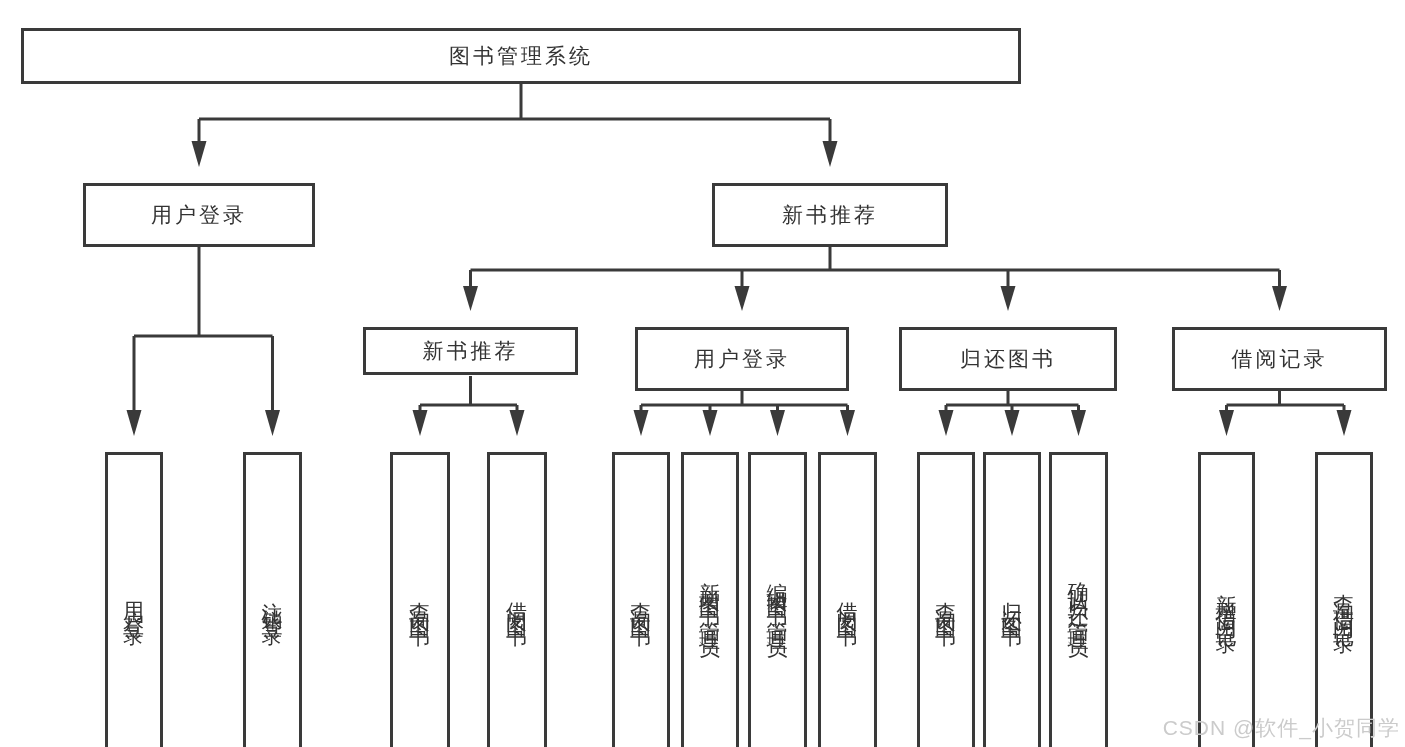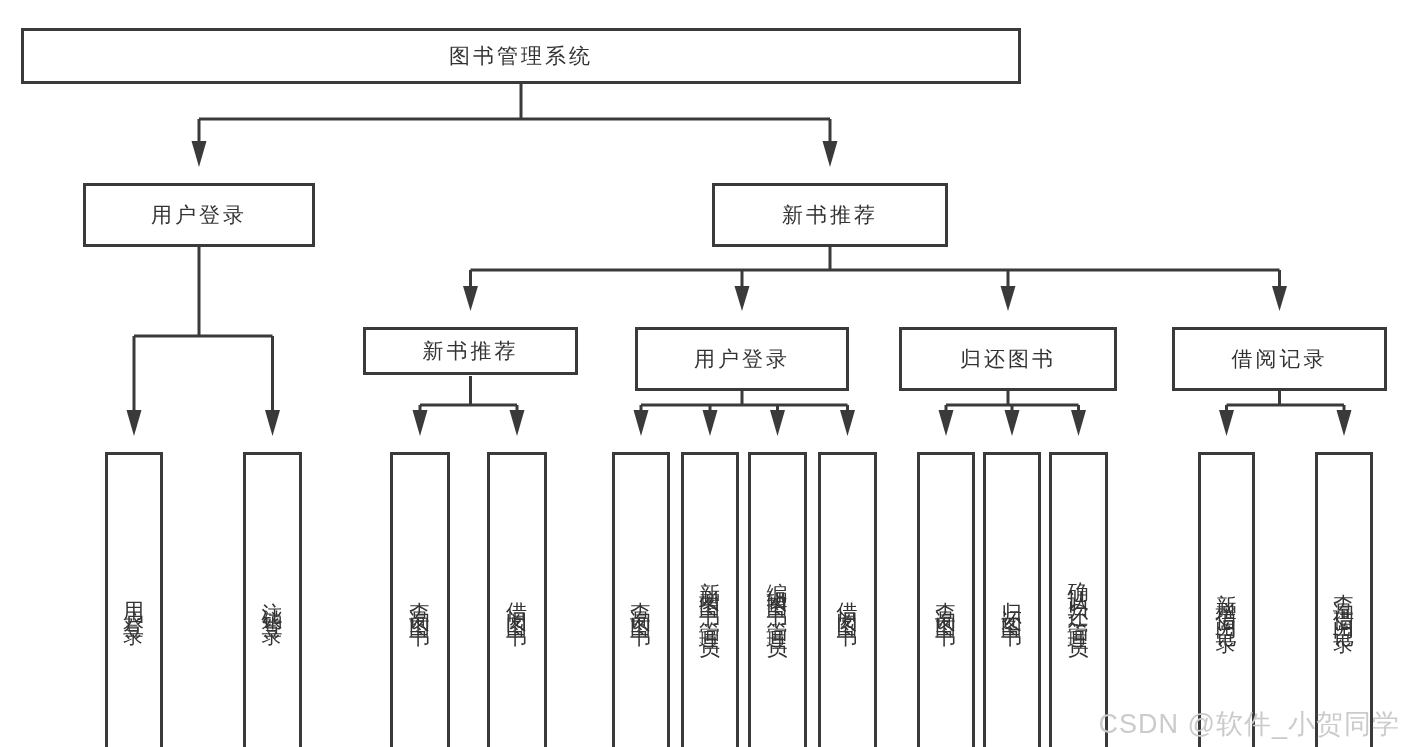--- a/index.html
+++ b/index.html
@@ -51,21 +51,21 @@
     text-orientation: mixed;
     font-size: 21px;
     letter-spacing: 8px;
     line-height: 1;
     white-space: nowrap;
   }
   .watermark {
     position: absolute;
     right: 5px;
     bottom: 5px;
-    font-size: 27px;
+    font-size: 21px;
     color: var(--watermark);
     letter-spacing: 1px;
     white-space: nowrap;
     z-index: 5;
   }
 </style>
 </head>
 <body>
 
 <div class="canvas">

